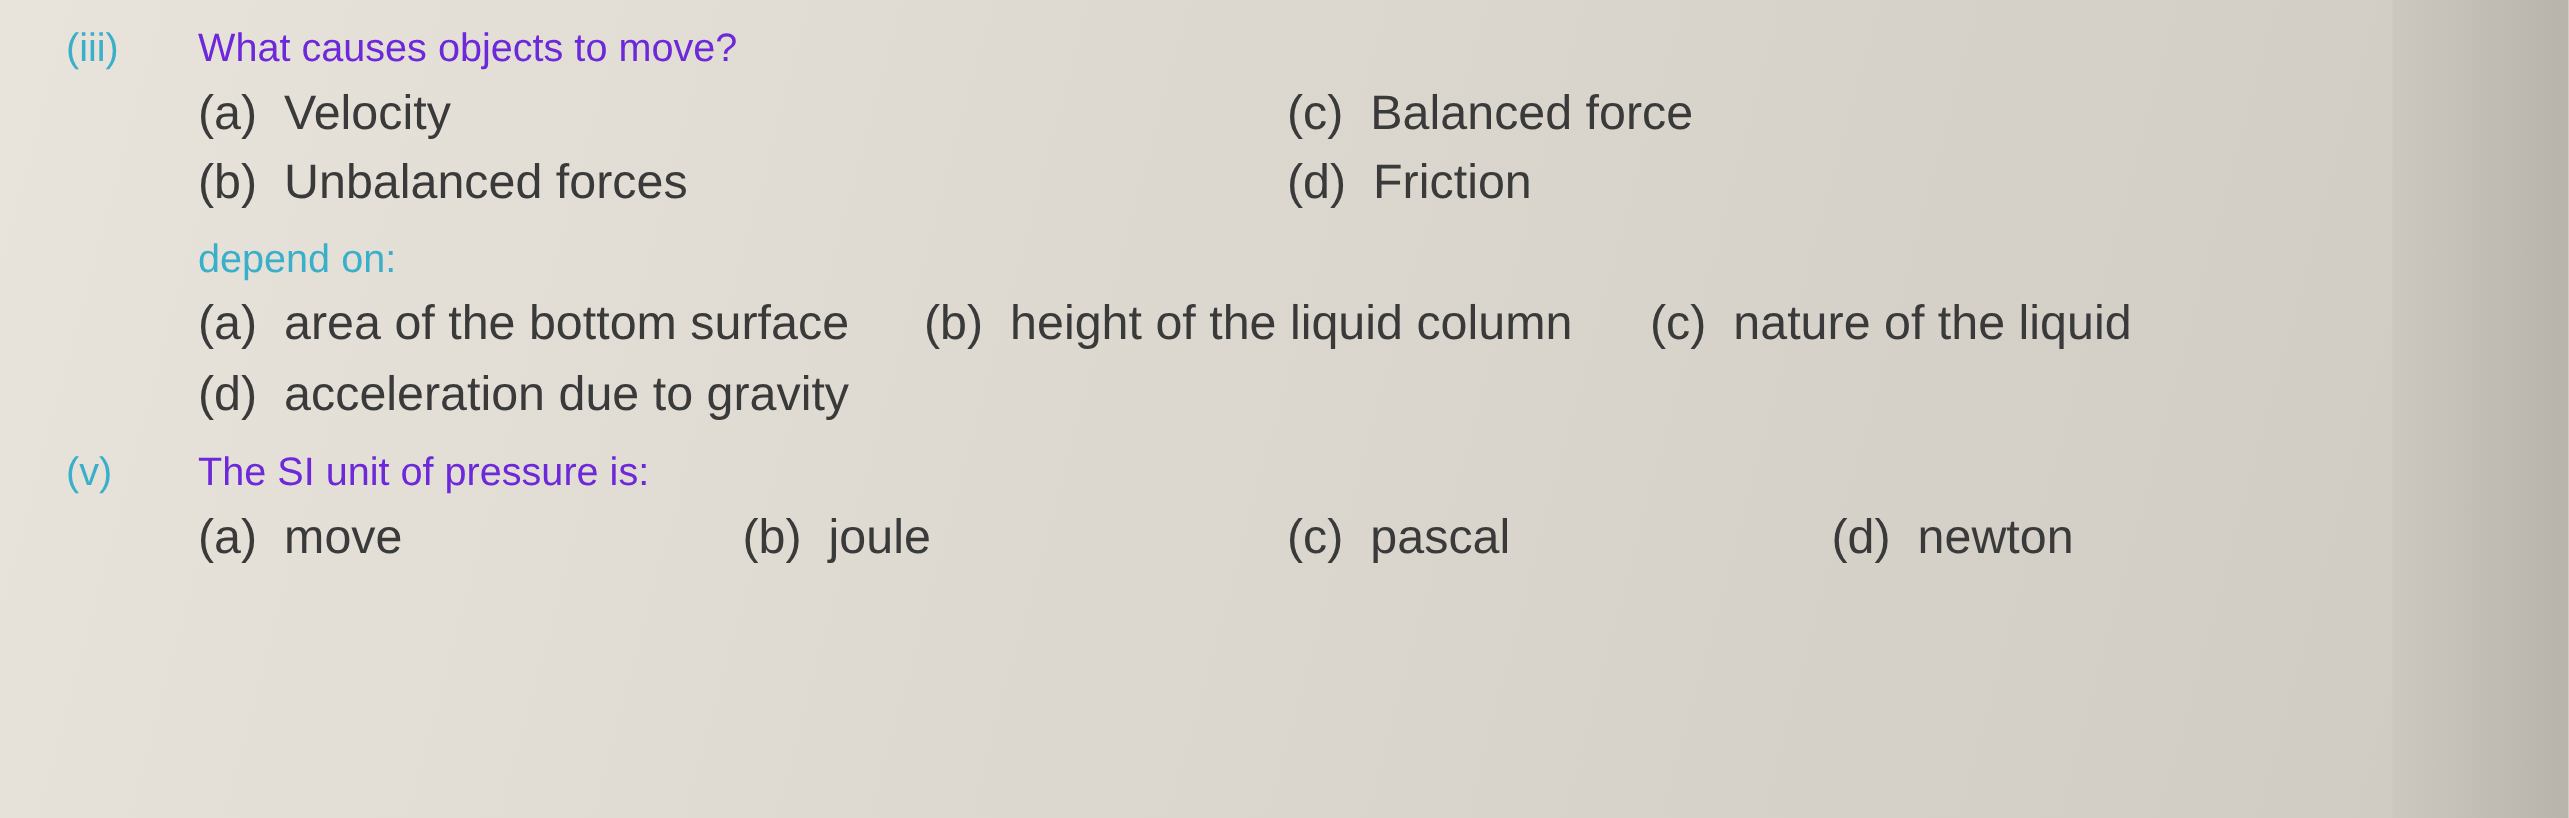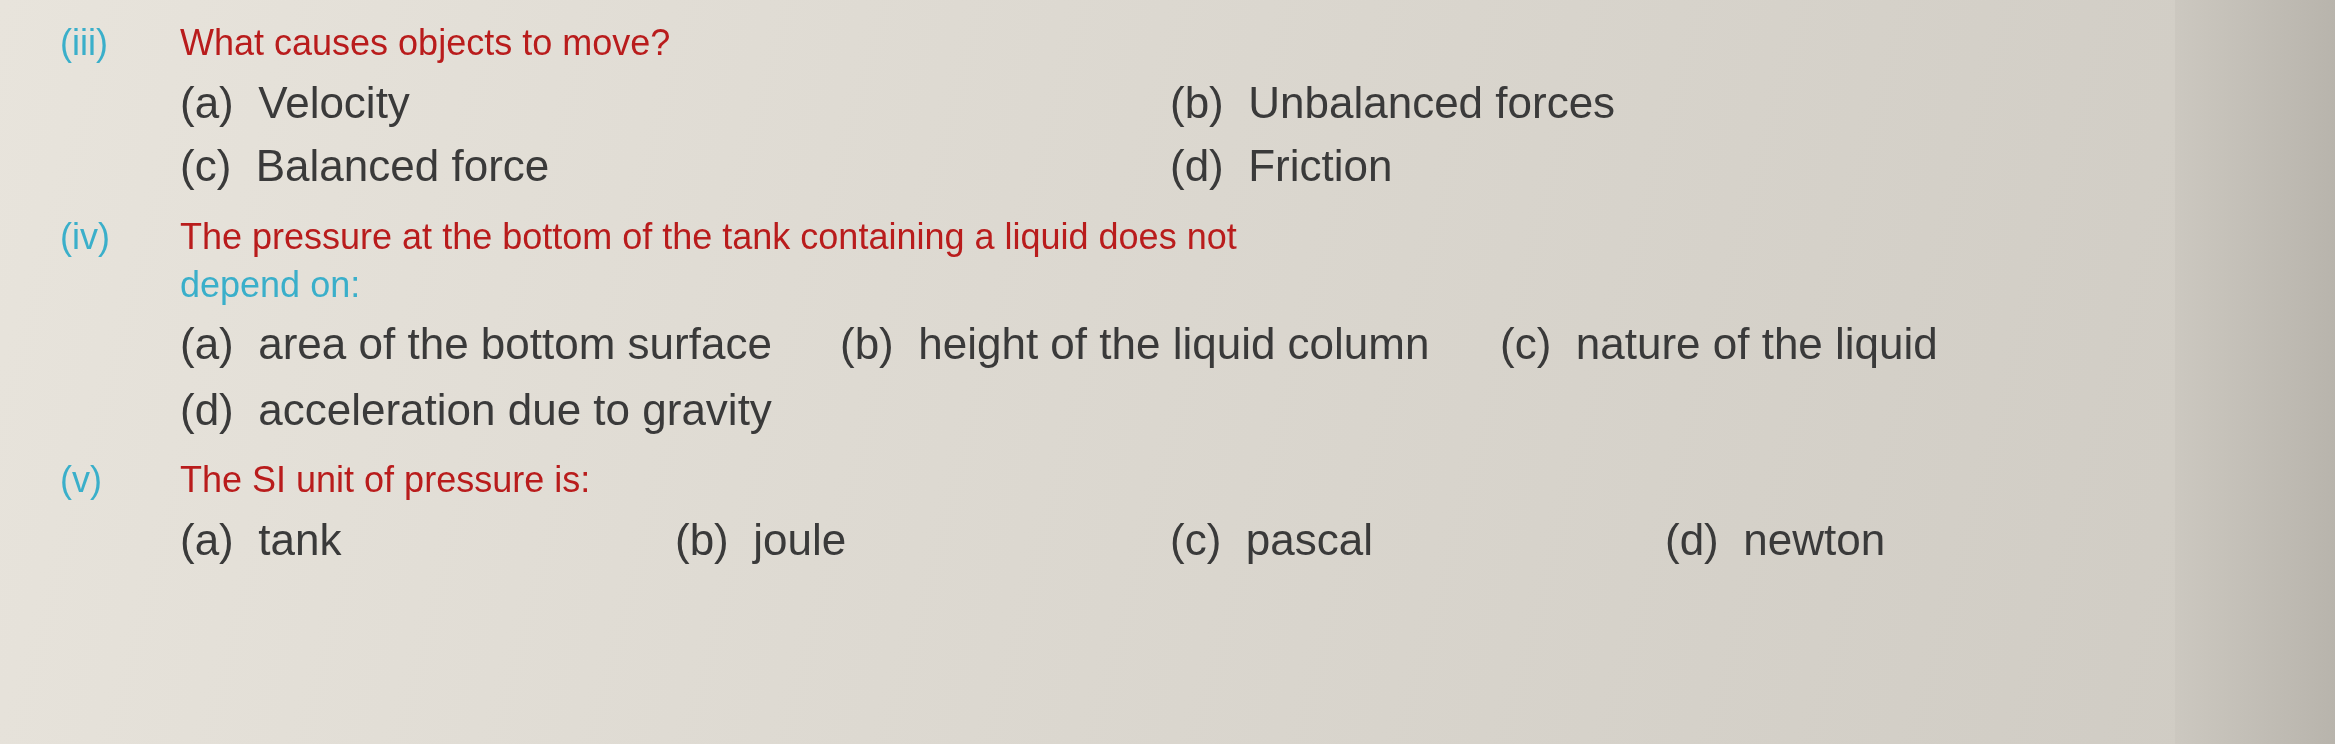--- a/index.html
+++ b/index.html
@@ -56,21 +56,21 @@
 
     .q-number {
       color: #3aafca;
       font-size: 36px;
       font-weight: 400;
       min-width: 120px;
       padding-top: 2px;
     }
 
     .q-text {
-      color: #b91c1c;
+      color: #6d28d9;
       font-size: 36px;
       font-weight: 400;
       line-height: 1.3;
       flex: 1;
     }
 
     .options-grid {
       display: grid;
       grid-template-columns: 1fr 1fr 1fr;
       margin-left: 120px;
@@ -123,36 +123,32 @@
   <div class="question-block">
     <div class="question-line">
       <span class="q-number">(iii)</span>
       <span class="q-text">What causes objects to move?</span>
     </div>
     <div class="options-single-col">
       <div class="option">
         <span>(a)&nbsp;&nbsp;</span><span>Velocity</span>
       </div>
       <div class="option">
-        <span>(b)&nbsp;&nbsp;</span><span>Unbalanced forces</span>
+        <span>(c)&nbsp;&nbsp;</span><span>Balanced force</span>
       </div>
       <div class="option">
-        <span>(c)&nbsp;&nbsp;</span><span>Balanced force</span>
+        <span>(b)&nbsp;&nbsp;</span><span>Unbalanced forces</span>
       </div>
       <div class="option">
         <span>(d)&nbsp;&nbsp;</span><span>Friction</span>
       </div>
     </div>
   </div>
 
   <div class="question-block">
-    <div class="question-line">
-      <span class="q-number">(iv)</span>
-      <span class="q-text">The pressure at the bottom of the tank containing a liquid does not</span>
-    </div>
     <div class="depend-line">depend on:</div>
     <div class="options-grid">
       <div class="option">
         <span>(a)&nbsp;&nbsp;</span><span>area of the bottom surface</span>
       </div>
       <div class="option">
         <span>(b)&nbsp;&nbsp;</span><span>height of the liquid column</span>
       </div>
       <div class="option">
         <span>(c)&nbsp;&nbsp;</span><span>nature of the liquid</span>
@@ -163,21 +159,21 @@
     </div>
   </div>
 
   <div class="question-block">
     <div class="question-line">
       <span class="q-number">(v)</span>
       <span class="q-text">The SI unit of pressure is:</span>
     </div>
     <div class="options-four-col">
       <div class="option">
-        <span>(a)&nbsp;&nbsp;</span><span>tank</span>
+        <span>(a)&nbsp;&nbsp;</span><span>move</span>
       </div>
       <div class="option">
         <span>(b)&nbsp;&nbsp;</span><span>joule</span>
       </div>
       <div class="option">
         <span>(c)&nbsp;&nbsp;</span><span>pascal</span>
       </div>
       <div class="option">
         <span>(d)&nbsp;&nbsp;</span><span>newton</span>
       </div>

